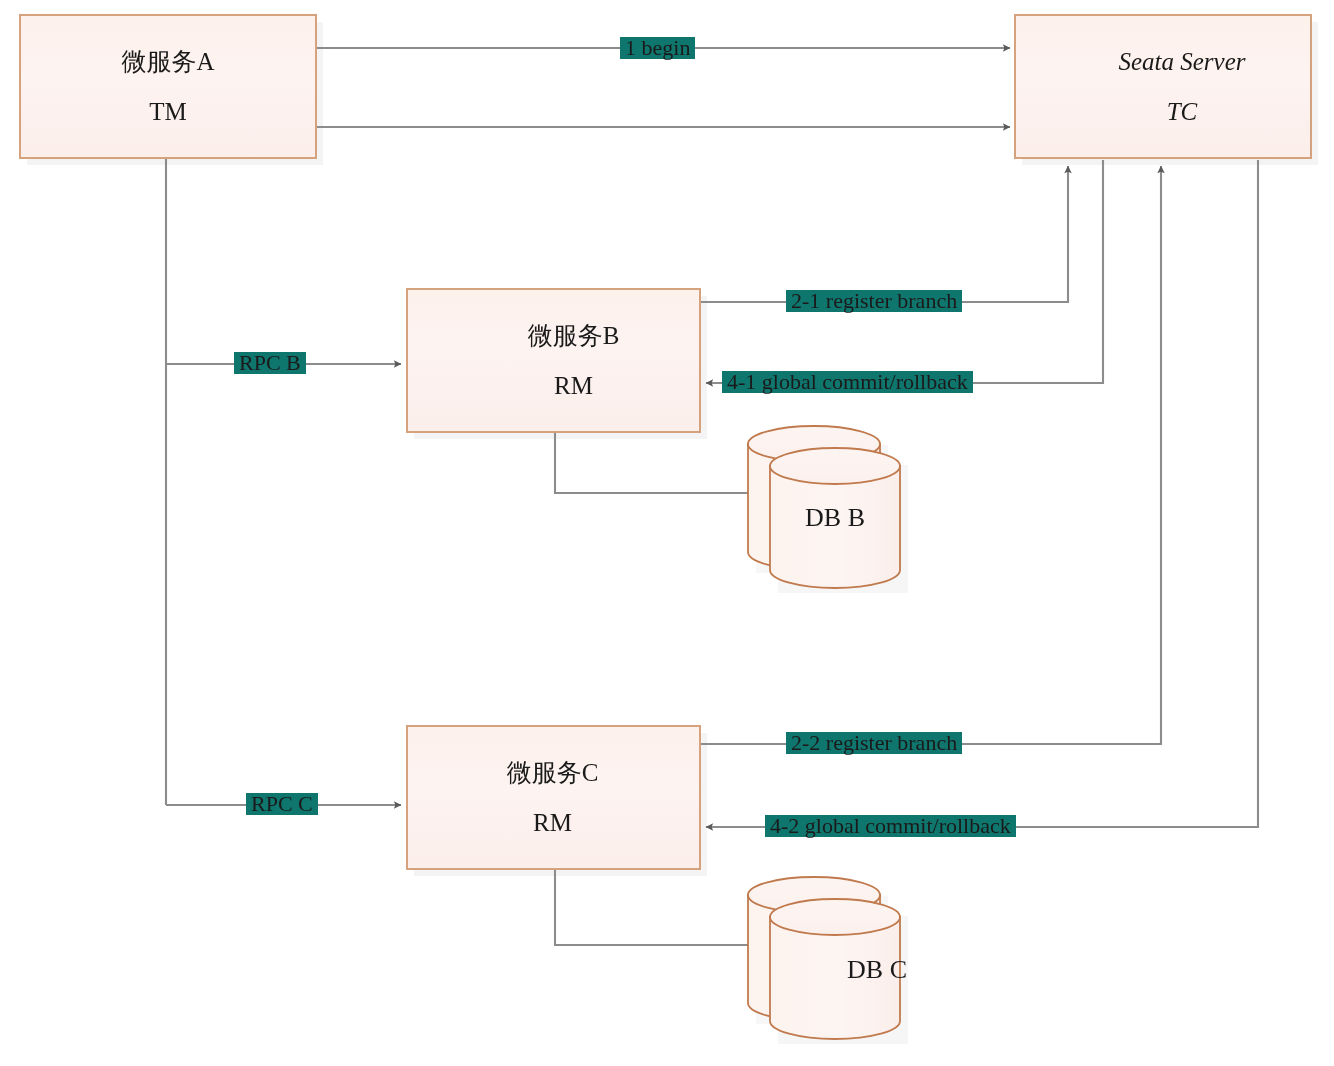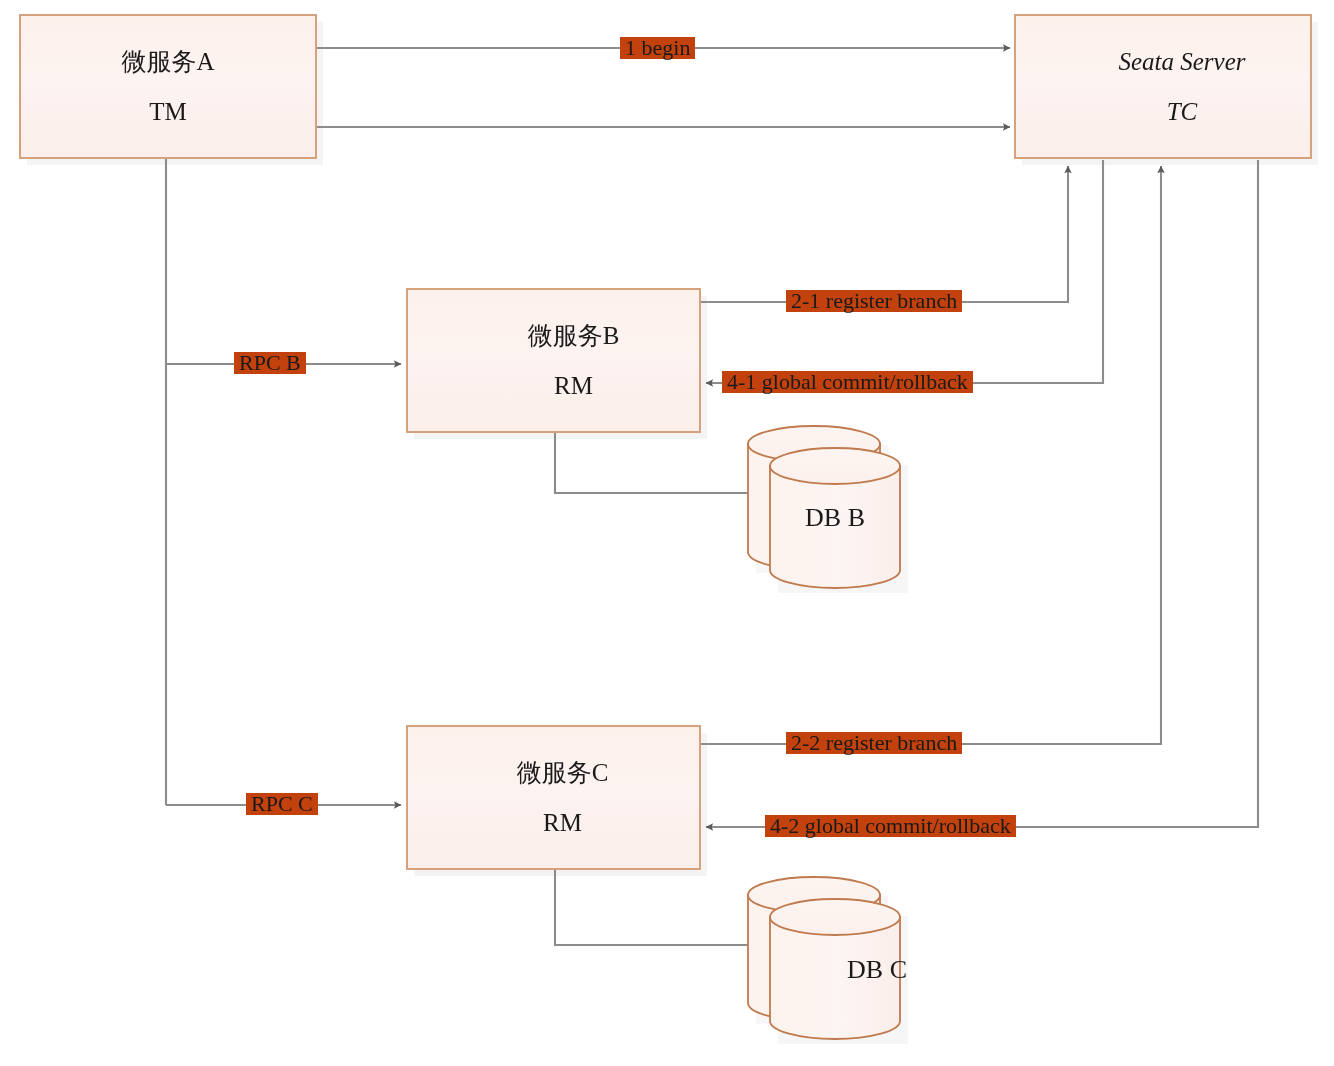--- a/index.html
+++ b/index.html
@@ -12,21 +12,21 @@
     text-align:center;color:#1a1a1a;pointer-events:none;gap:17px;
   }
   .node-label .l1{font-size:25px;line-height:1.32;white-space:nowrap;}
   .node-label .l2{font-size:25px;line-height:1.32;white-space:nowrap;}
   .db-label{
     position:absolute;display:flex;align-items:center;justify-content:center;
     font-size:26px;color:#1a1a1a;white-space:nowrap;pointer-events:none;
   }
   .edge-label{
     position:absolute;font-size:22px;color:#1a1a1a;white-space:nowrap;
-    background:#c2410c;padding:0 5px;line-height:1;pointer-events:none;
+    background:#0f766e;padding:0 5px;line-height:1;pointer-events:none;
   }
   .edge-label.cjk{font-size:22px;}
 </style>
 </head>
 <body>
 
 <div id="stage">
 
   <svg id="canvas" viewBox="0 0 1334 1066" xmlns="http://www.w3.org/2000/svg">
     <defs>
@@ -122,21 +122,21 @@
   <div class="node-label" style="left:1034px;top:15px;width:296px;height:143px;font-style:italic;">
     <div class="l1">Seata Server</div>
     <div class="l2">TC</div>
   </div>
 
   <div class="node-label" style="left:407px;top:289px;width:293px;height:143px;padding-left:20px;">
     <div class="l1">微服务B</div>
     <div class="l2">RM</div>
   </div>
 
-  <div class="node-label" style="left:416px;top:726px;width:293px;height:143px;">
+  <div class="node-label" style="left:406px;top:726px;width:293px;height:143px;">
     <div class="l1">微服务C</div>
     <div class="l2">RM</div>
   </div>
 
   <div class="db-label" style="left:770px;top:478px;width:130px;height:80px;">DB B</div>
   <div class="db-label" style="left:770px;top:930px;width:130px;height:80px;padding-left:42px;">DB C</div>
 
   <div class="edge-label" style="left:620px;top:37px;">1 begin</div>
 
 

